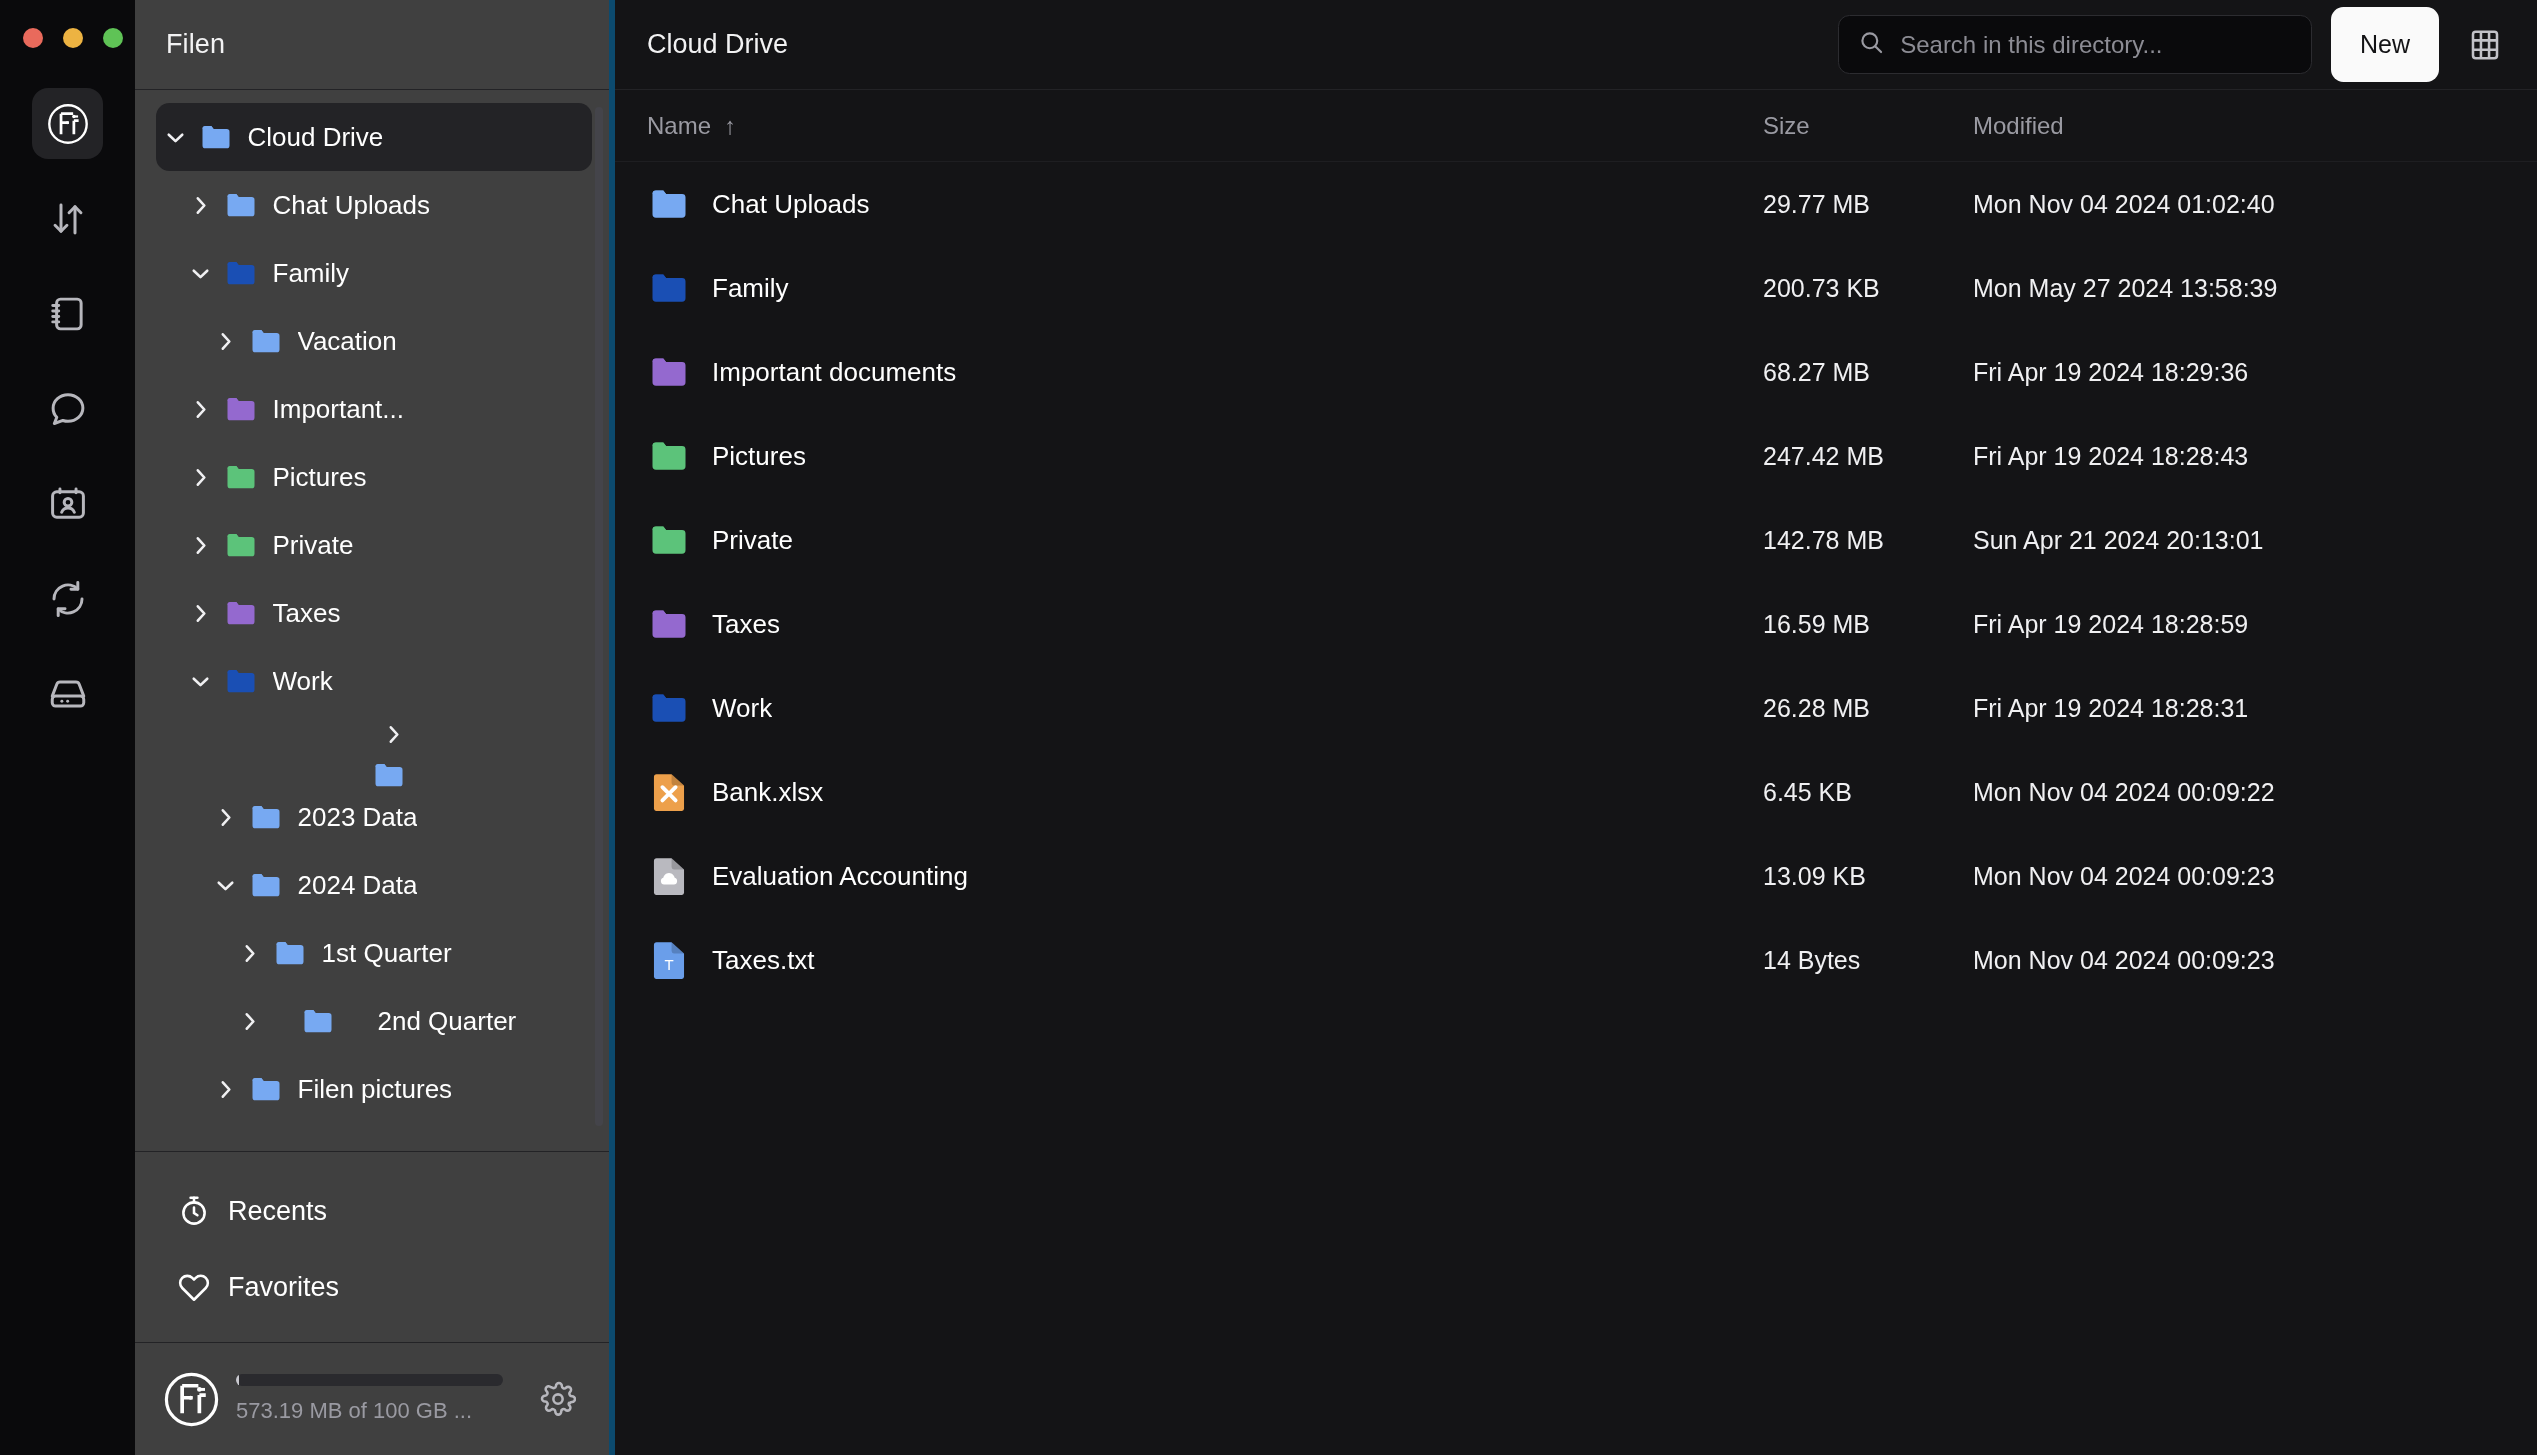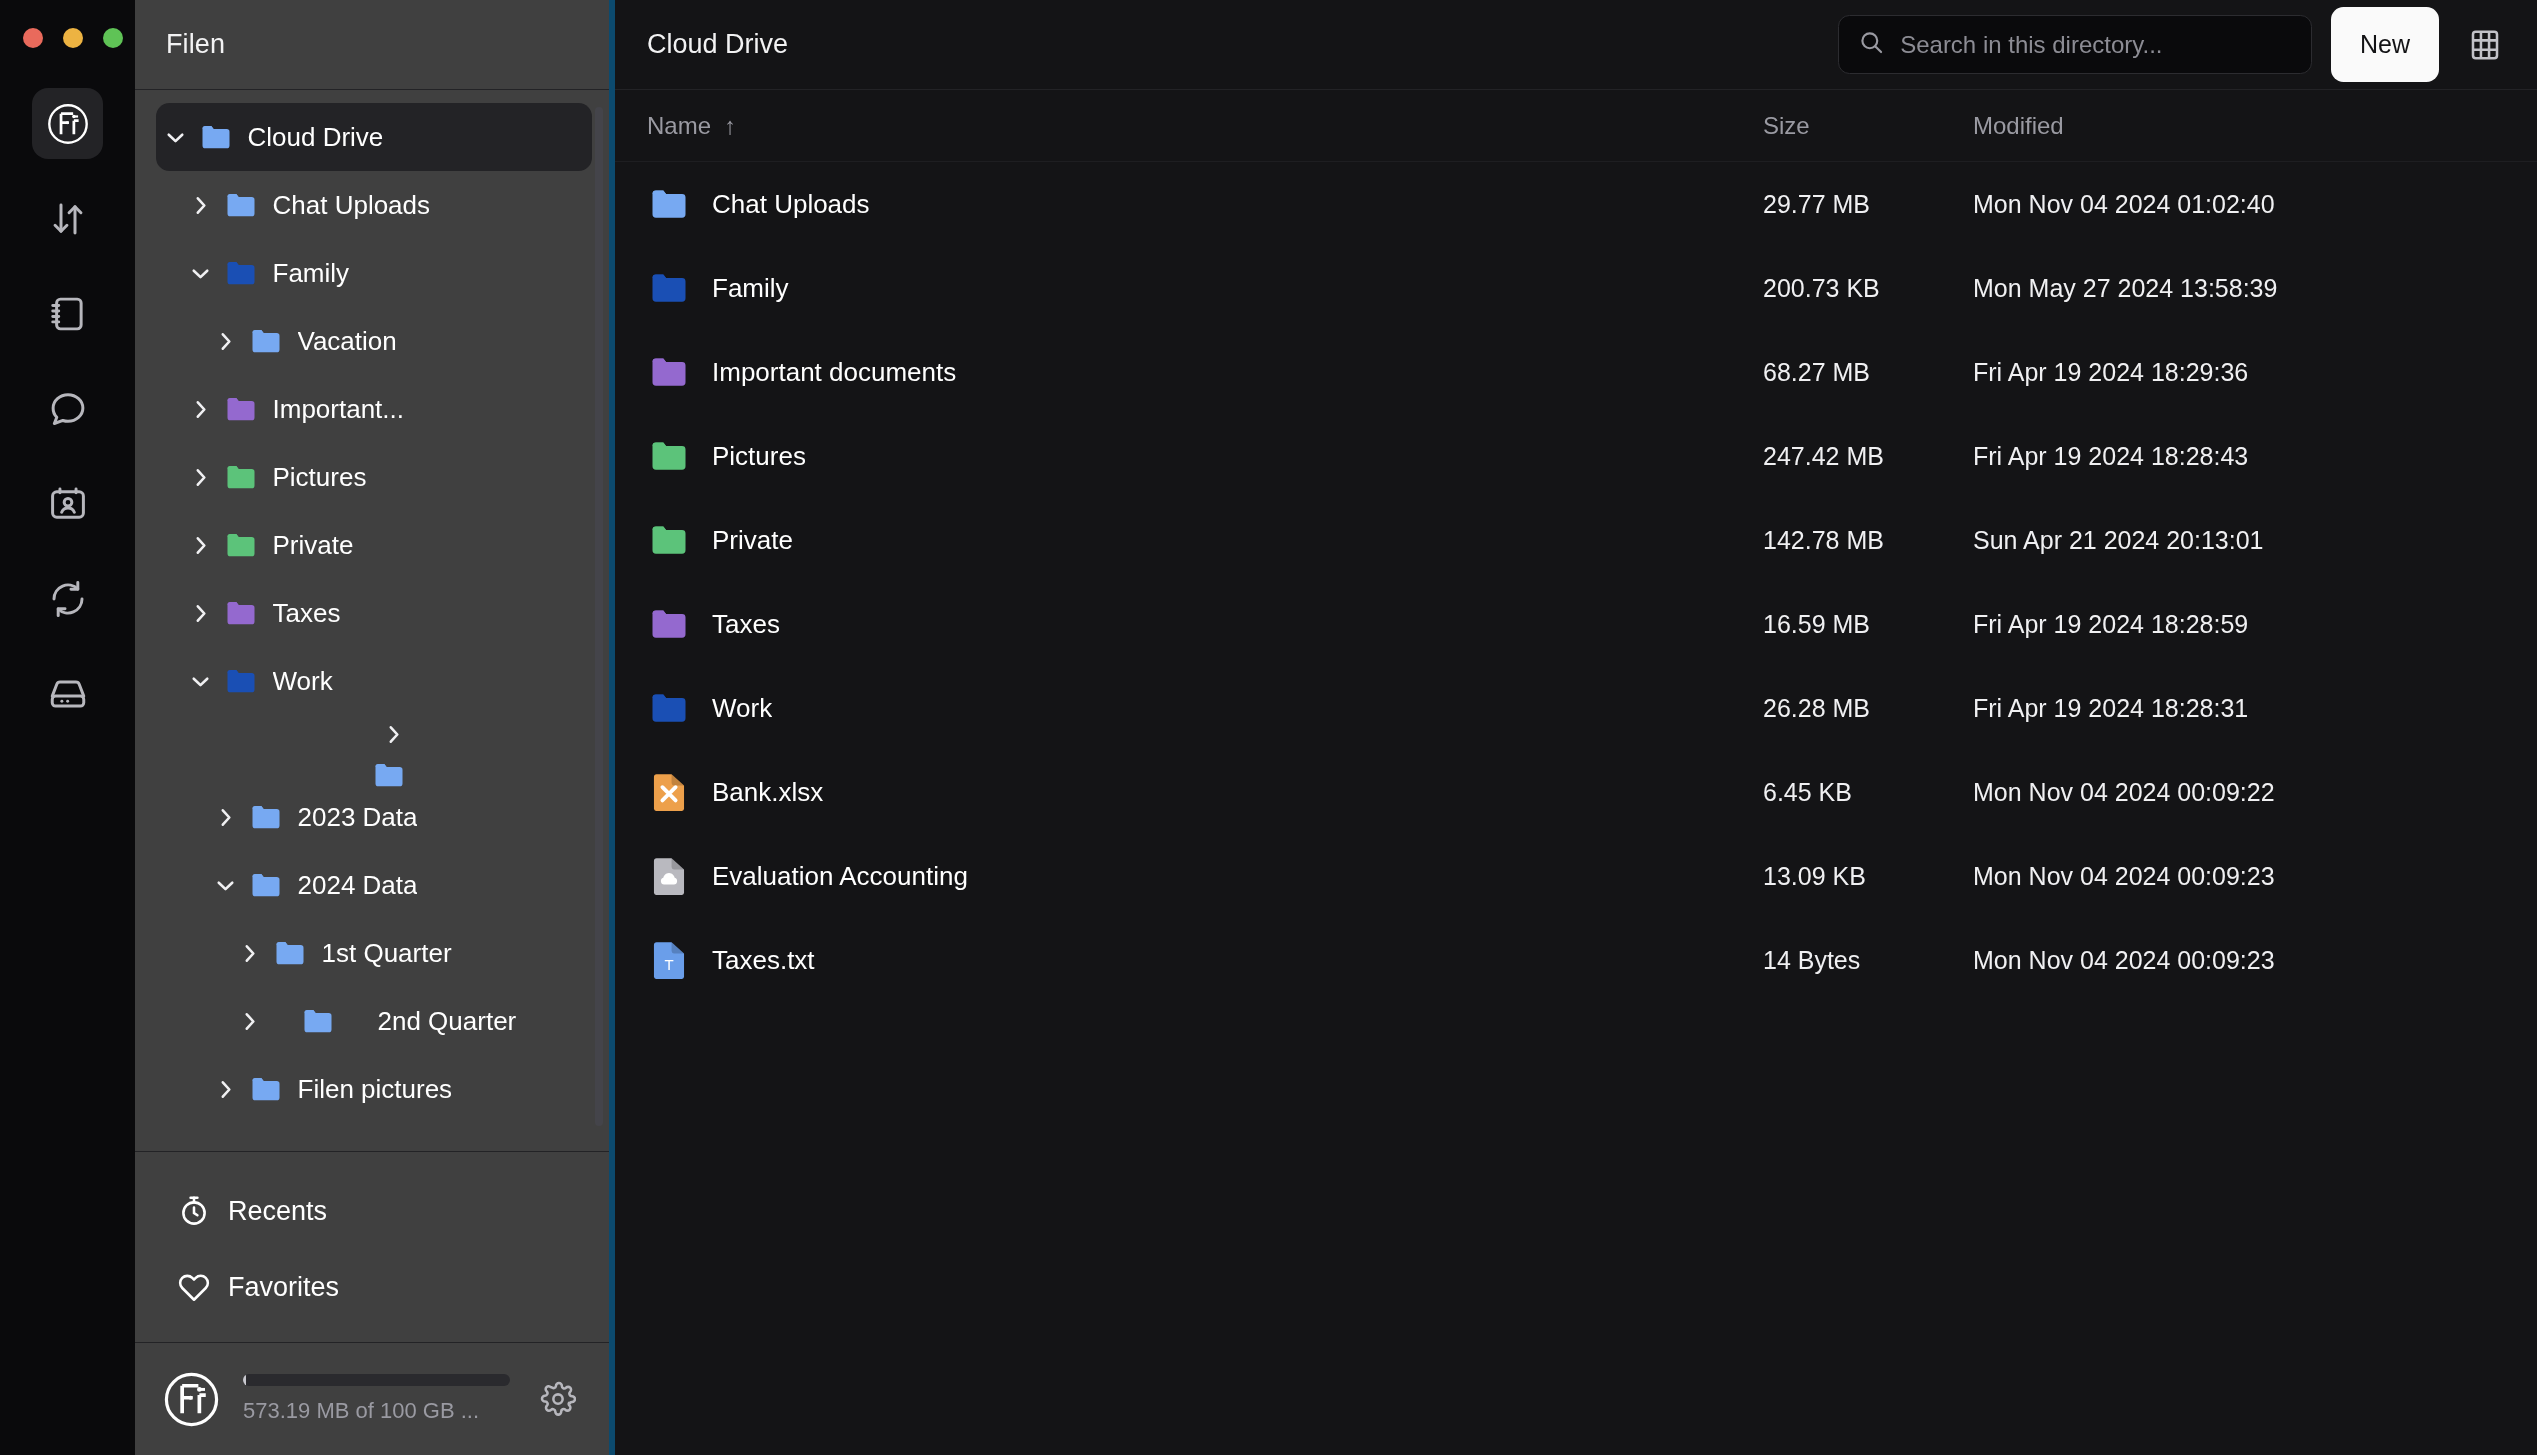--- a/index.html
+++ b/index.html
@@ -69,21 +69,21 @@
     background:#44444a; border-radius:5.7px;
   }
 
   .side-links { padding:21px 21px 17px 21px; border-bottom:1px solid #232326; }
   .side-link { height:76px; display:flex; align-items:center; border-radius:13.3px; cursor:pointer; padding-left:21px; }
   .side-link .lico { width:51px; flex:0 0 51px; display:flex; align-items:center; }
   .side-link .ltxt { font-size:27px; color:#fff; }
 
   .storage {
     height:112px; flex:0 0 112px;
-    display:flex; align-items:center; padding:0 27px 0 27px; gap:22px;
+    display:flex; align-items:center; padding:0 27px 0 27px; gap:15px;
   }
   .storage .logo { width:59px; height:59px; flex:0 0 59px; }
   .storage .meter { flex:1 1 auto; }
   .bar-bg { width:267px; height:12.4px; background:#2a2a2e; border-radius:7.6px; overflow:hidden; }
   .bar-fill { height:100%; background:#c9c9cf; border-radius:7.6px; }
   .storage-text { margin-top:12.4px; font-size:22px; color:#9a9aa2; white-space:nowrap; }
   .gear { width:48px; flex:0 0 48px; display:flex; align-items:center; justify-content:center; cursor:pointer; }
 
   
   .main { flex:1 1 auto; display:flex; flex-direction:column; background:#141416; min-width:0; }

